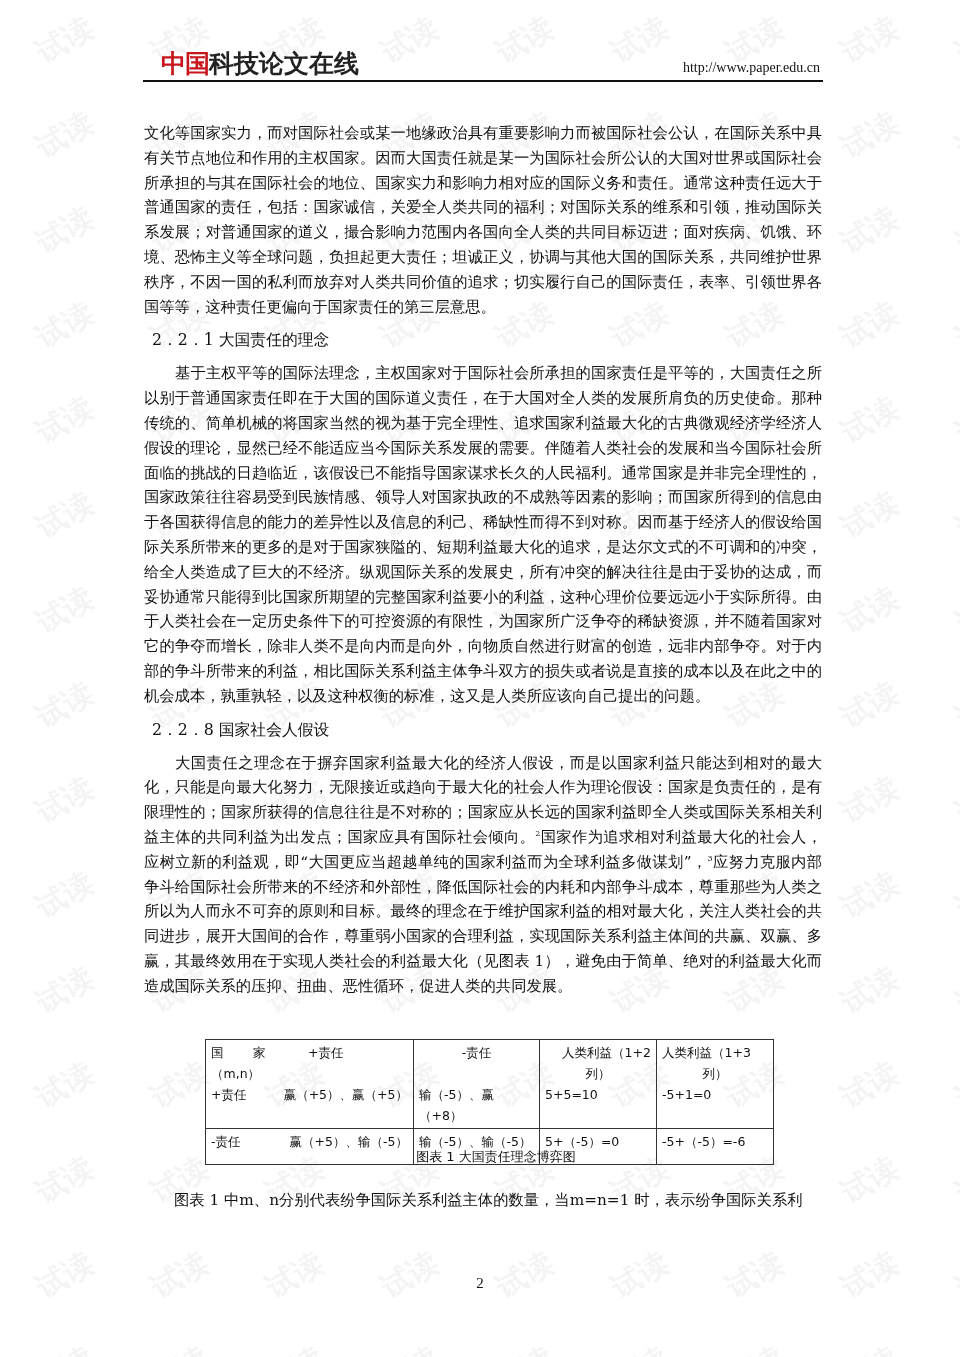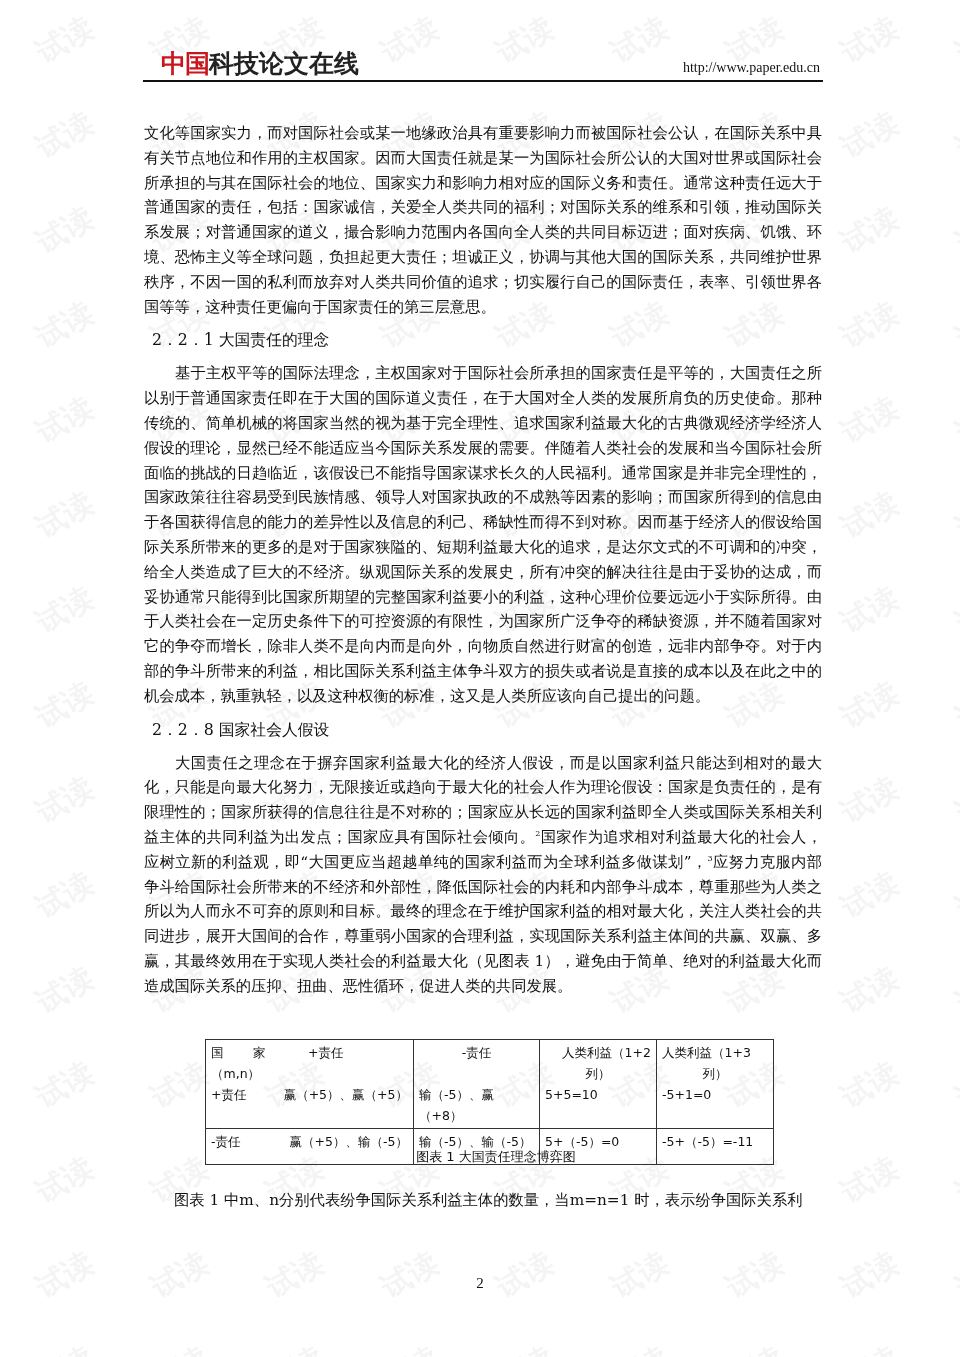--- a/index.html
+++ b/index.html
@@ -217,21 +217,21 @@
     </tr>
     <tr>
       <td style="height:31px;">
         <div style="display:flex;justify-content:space-between;">
           <span>-责任</span>
           <span>赢（+5）、输（-5）</span>
         </div>
       </td>
       <td><span>输（-5）、输（-5）</span></td>
       <td><span>5+（-5）=0</span></td>
-      <td><span>-5+（-5）=-11</span></td>
+      <td><span>-5+（-5）=-6</span></td>
     </tr>
   </tbody>
     </table>
 </div>
 
 <div class="caption">图表 1 大国责任理念博弈图</div>
 
 <p class="after" style="margin:0;text-indent:31px;">图表 1 中m、n分别代表纷争国际关系利益主体的数量，当m=n=1 时，表示纷争国际关系利</p>
 
 <div class="page-num">2</div>

